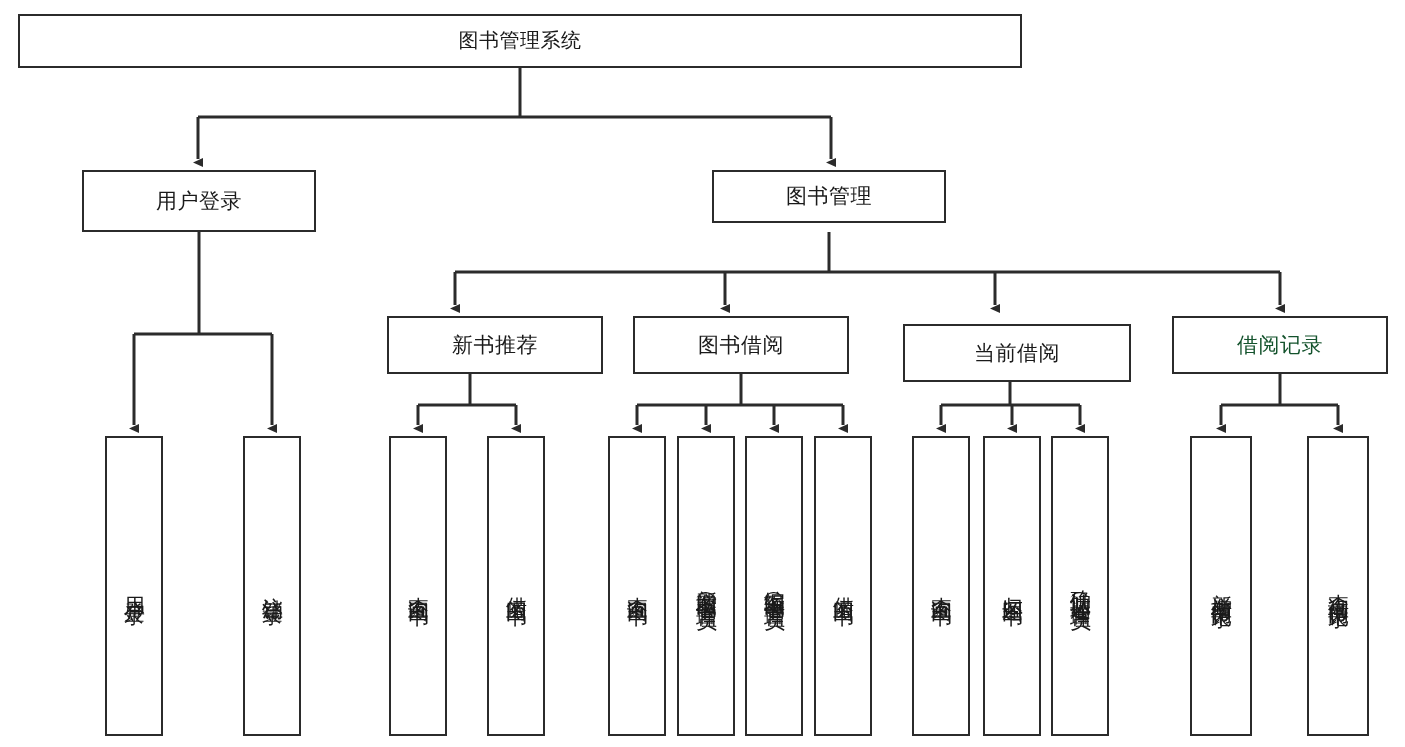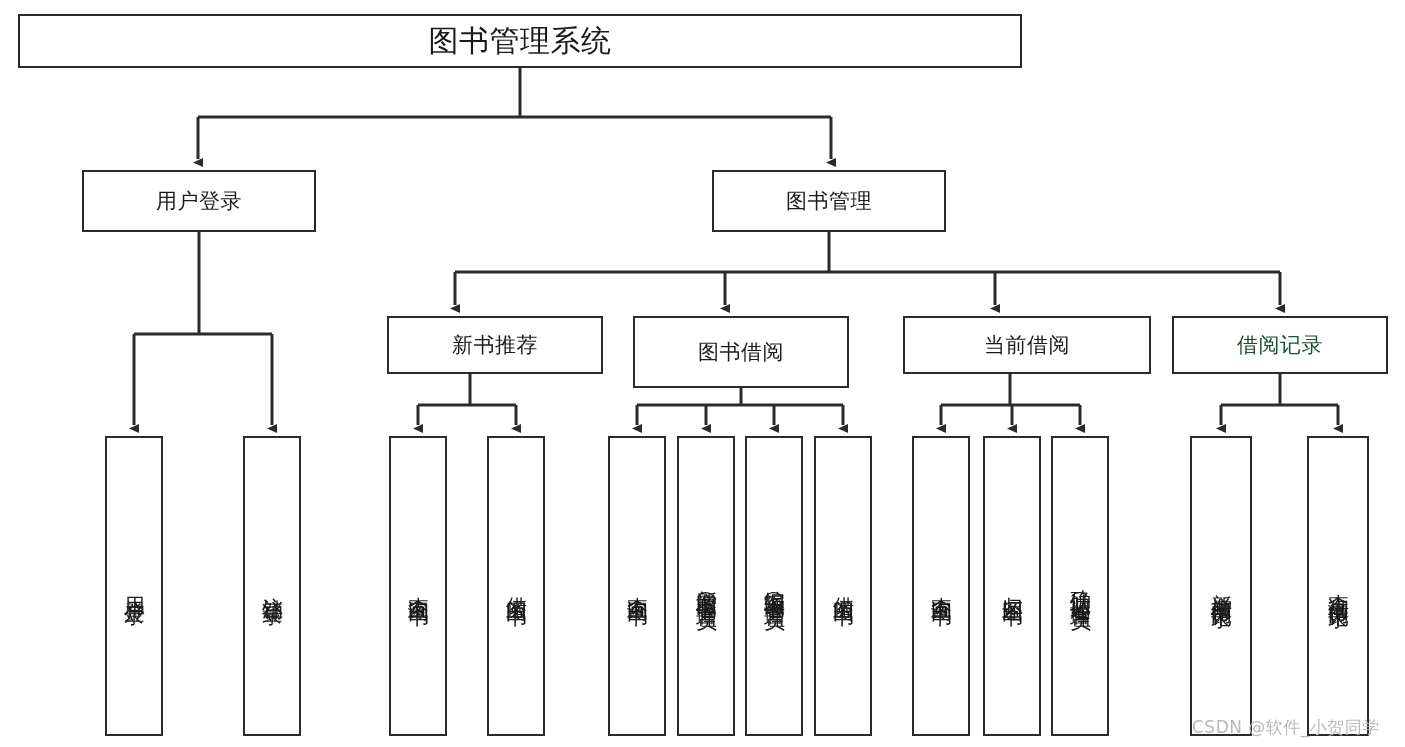--- a/index.html
+++ b/index.html
@@ -46,21 +46,21 @@
     letter-spacing: 0.5px;
   }
   .node.vertical .node-label {
     writing-mode: vertical-rl;
     text-orientation: upright;
     font-size: 21px;
     letter-spacing: 3px;
     line-height: 1;
   }
   .node.root .node-label {
-    font-size: 30px;
+    font-size: 20px;
   }
   .watermark {
     position: absolute;
     color: #b9b9b9;
     font-size: 17px;
     white-space: nowrap;
     letter-spacing: 0.5px;
     pointer-events: none;
   }
 </style>
@@ -112,30 +112,30 @@
       </g>
   </svg>
 
   <div id="node-layer">
       <div class="node horizontal root" style="left: 18px; top: 14px; width: 1004px; height: 54px; border-color: rgb(43, 43, 43); background: rgb(255, 255, 255);">
         <span class="node-label" style="color: rgb(26, 26, 26);">图书管理系统</span>
       </div>
       <div class="node horizontal" style="left: 82px; top: 170px; width: 234px; height: 62px; border-color: rgb(43, 43, 43); background: rgb(255, 255, 255);">
         <span class="node-label" style="color: rgb(26, 26, 26);">用户登录</span>
       </div>
-      <div class="node horizontal" style="left: 712px; top: 170px; width: 234px; height: 62px; border-color: rgb(43, 43, 43); background: rgb(255, 255, 255); font-family: Liberation Serif, serif;">
+      <div class="node horizontal" style="left: 712px; top: 170px; width: 234px; height: 53px; border-color: rgb(43, 43, 43); background: rgb(255, 255, 255); font-family: Liberation Serif, serif;">
         <span class="node-label" style="color: rgb(26, 26, 26);">图书管理</span>
       </div>
       <div class="node horizontal" style="left: 362px; top: 316px; width: 216px; height: 58px; border-color: rgb(43, 43, 43); background: rgb(255, 255, 255); margin-left: 25px;">
         <span class="node-label" style="color: rgb(26, 26, 26);">新书推荐</span>
       </div>
-      <div class="node horizontal" style="left: 633px; top: 316px; width: 216px; height: 72px; border-color: rgb(43, 43, 43); background: rgb(255, 255, 255);">
+      <div class="node horizontal" style="left: 633px; top: 316px; width: 216px; height: 58px; border-color: rgb(43, 43, 43); background: rgb(255, 255, 255);">
         <span class="node-label" style="color: rgb(26, 26, 26);">图书借阅</span>
       </div>
-      <div class="node horizontal" style="left: 903px; top: 316px; width: 248px; height: 58px; border-color: rgb(43, 43, 43); background: rgb(255, 255, 255);">
+      <div class="node horizontal" style="left: 903px; top: 324px; width: 228px; height: 58px; border-color: rgb(43, 43, 43); background: rgb(255, 255, 255);">
         <span class="node-label" style="color: rgb(26, 26, 26);">当前借阅</span>
       </div>
       <div class="node horizontal" style="left: 1172px; top: 316px; width: 216px; height: 58px; border-color: rgb(43, 43, 43); background: rgb(255, 255, 255);">
         <span class="node-label" style="color: #14532d;">借阅记录</span>
       </div>
       <div class="node vertical" style="left: 105px; top: 436px; width: 58px; height: 300px; border-color: rgb(43, 43, 43); background: rgb(255, 255, 255);">
         <span class="node-label" style="color: rgb(26, 26, 26);">用户登录</span>
       </div>
       <div class="node vertical" style="left: 243px; top: 436px; width: 58px; height: 300px; border-color: rgb(43, 43, 43); background: rgb(255, 255, 255);">
         <span class="node-label" style="color: rgb(26, 26, 26);">注销登录</span>
@@ -168,15 +168,14 @@
         <span class="node-label" style="color: rgb(26, 26, 26);">确认归还（管理员）</span>
       </div>
       <div class="node vertical" style="left: 1190px; top: 436px; width: 62px; height: 300px; border-color: rgb(43, 43, 43); background: rgb(255, 255, 255);">
         <span class="node-label" style="color: rgb(26, 26, 26);">新增借阅记录</span>
       </div>
       <div class="node vertical" style="left: 1307px; top: 436px; width: 62px; height: 300px; border-color: rgb(43, 43, 43); background: rgb(255, 255, 255);">
         <span class="node-label" style="color: rgb(26, 26, 26);">查询借阅记录</span>
       </div>
     </div>
 
-  <div class="watermark" style="left: 1192px; top: 716px; color: rgb(185, 185, 185);">CSDN @软件_小贺同学</div>
 
 </div>
 
 </body></html>

